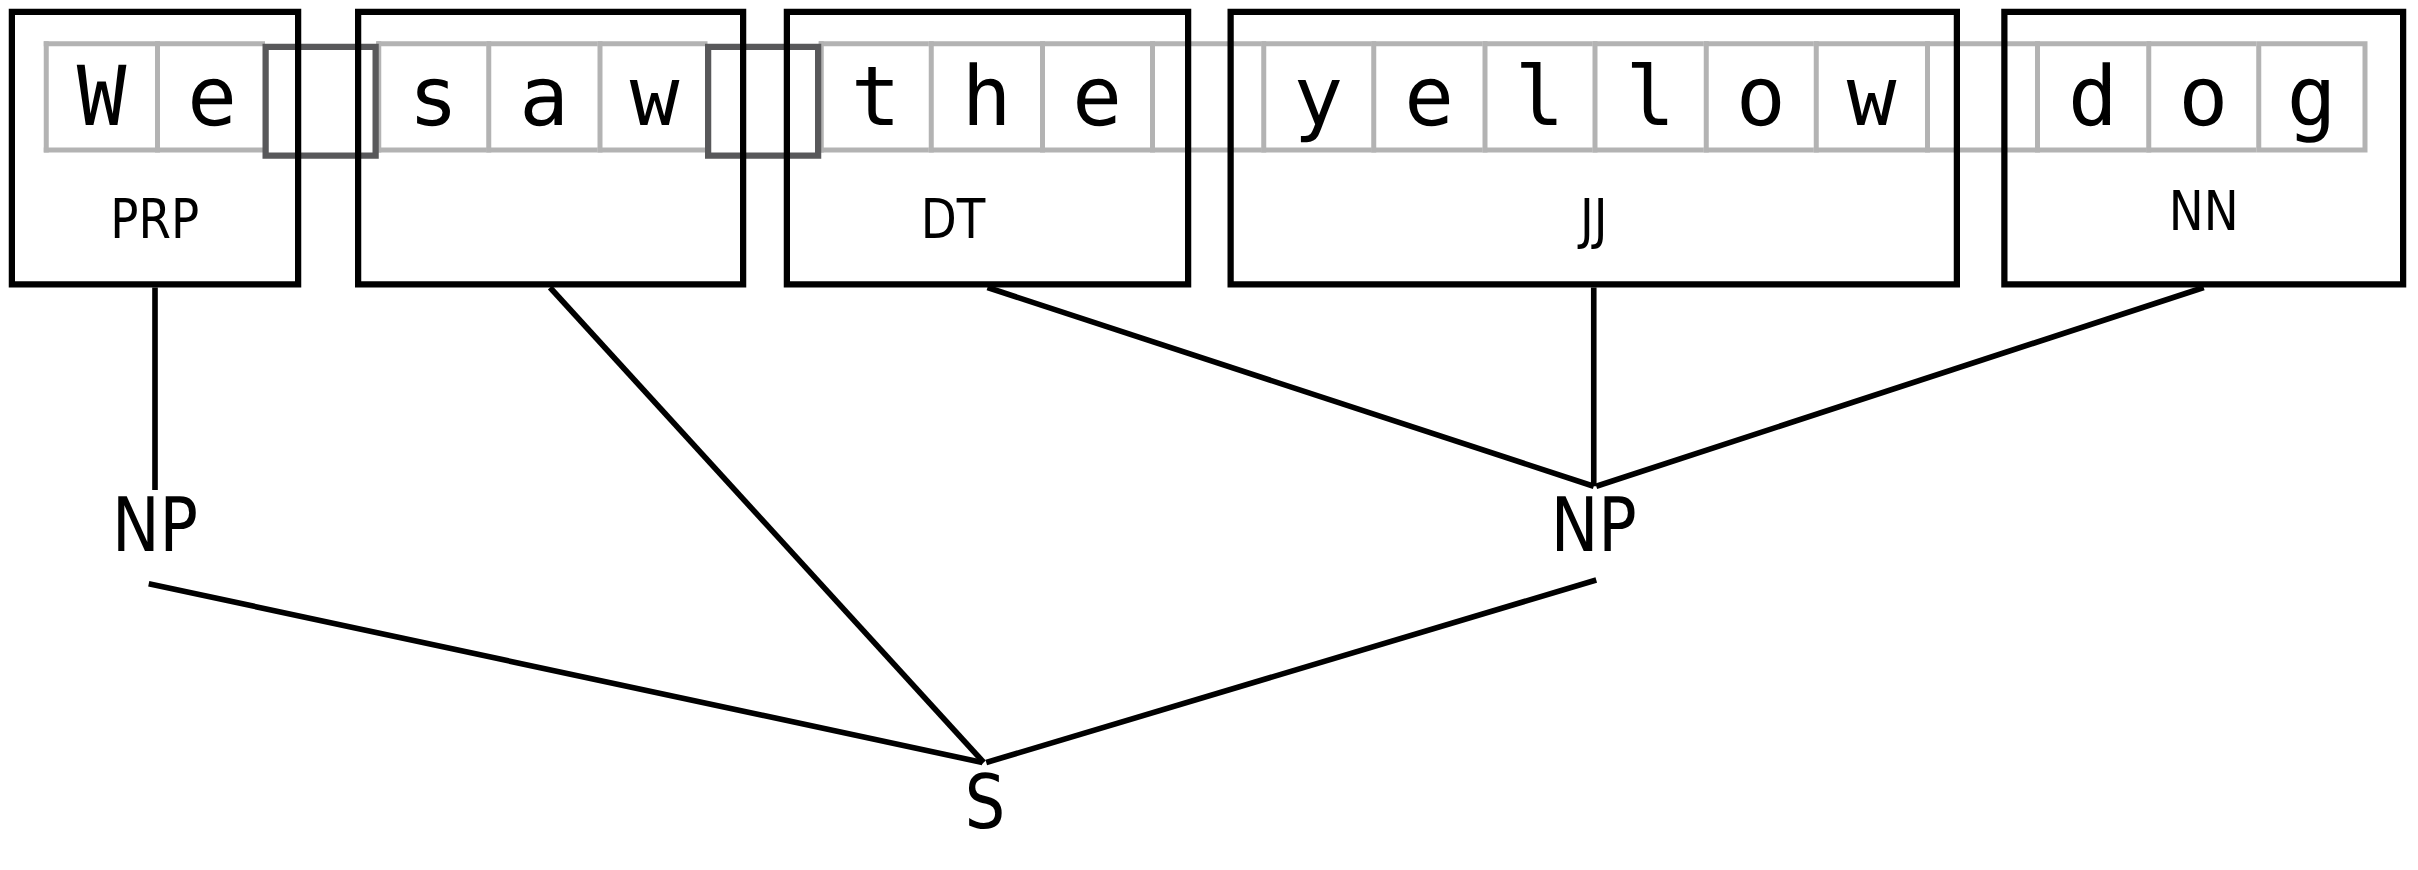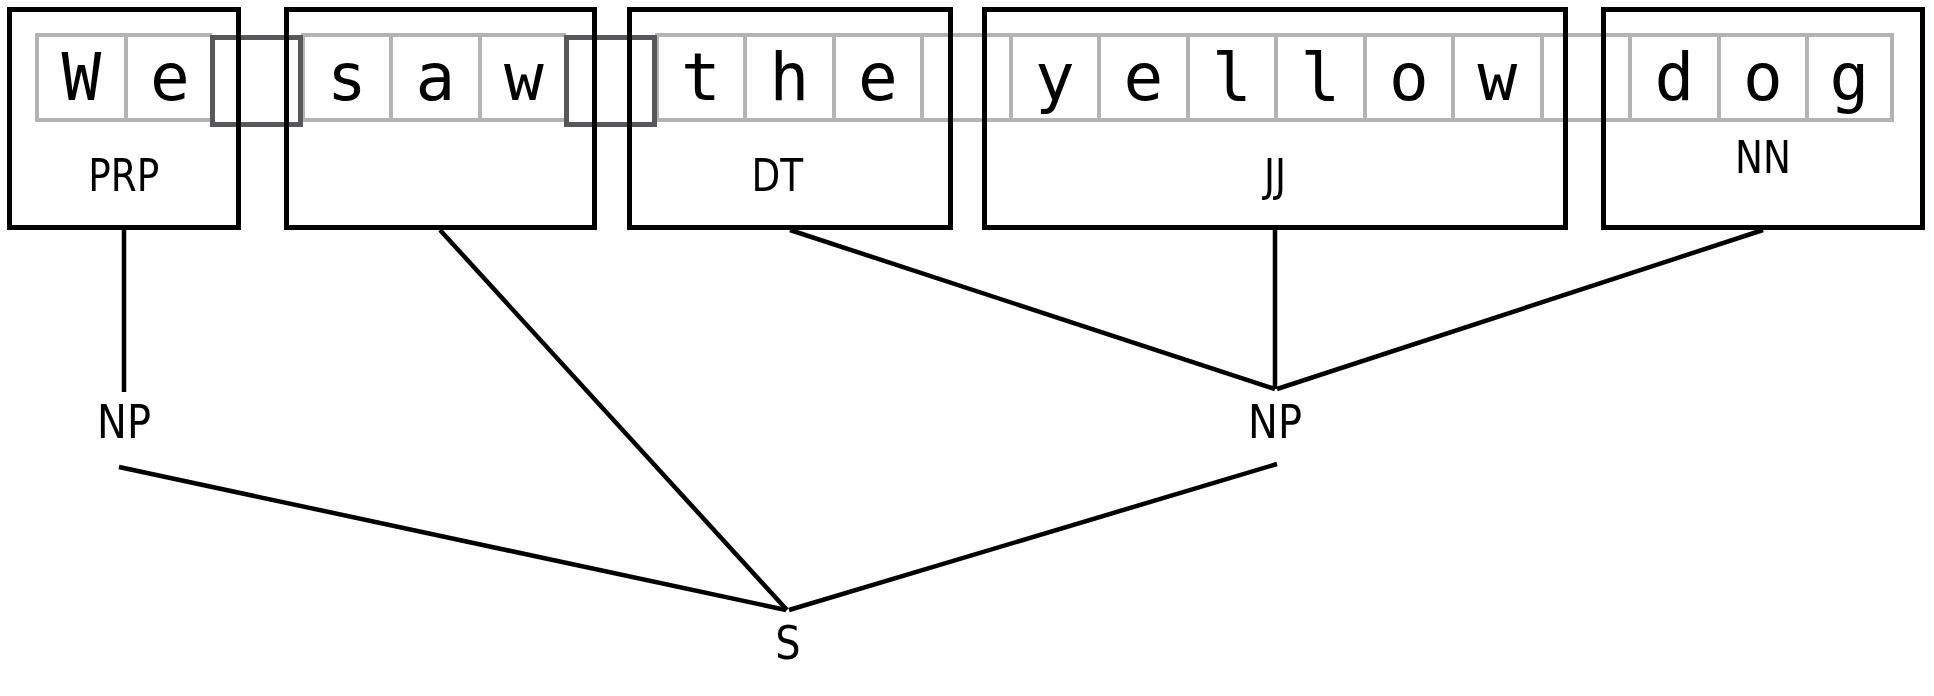--- a/index.html
+++ b/index.html
@@ -47,21 +47,21 @@
     z-index:5;
     display:flex;align-items:center;justify-content:center;
     font-size:44px;line-height:1;color:var(--ink);
   }
   .narrow{display:inline-block;transform:scaleX(0.85);transform-origin:center;}
   svg.edges{position:absolute;left:0;top:0;z-index:2;}
   svg.edges line{stroke:var(--ink);stroke-width:4.5;}
   .node{
     position:absolute;
     transform:translate(-50%,-50%);
-    font-size:47px;line-height:1;color:var(--ink);
+    font-size:60px;line-height:1;color:var(--ink);
     z-index:6;white-space:nowrap;
   }
 </style>
 </head>
 <body>
 
 <div class="canvas">
 
   <div class="layer" id="cells-layer">
       <div class="cell" style="left: 35px; top: 33px; width: 88.5px; height: 89px;">
@@ -139,29 +139,29 @@
     <line x1="1277" y1="464" x2="789" y2="610"></line>
   </svg>
 
   <div class="layer" id="boxes-layer">
       <div class="wordbox" style="left: 7px; top: 7px; width: 234px; height: 223px;"></div>
       <div class="tagband" style="left: 7px; top: 143px; width: 234px; height: 66px;">
         <span class="narrow">PRP</span>
       </div>
       <div class="wordbox" style="left: 284px; top: 7px; width: 313px; height: 223px;"></div>
       <div class="wordbox" style="left: 627px; top: 7px; width: 326px; height: 223px;"></div>
-      <div class="tagband" style="left: 627px; top: 143px; width: 270px; height: 66px; margin-left: 15px;">
+      <div class="tagband" style="left: 627px; top: 143px; width: 270px; height: 66px;">
         <span class="narrow">DT</span>
       </div>
       <div class="wordbox" style="left: 982px; top: 7px; width: 586px; height: 223px;"></div>
       <div class="tagband" style="left: 982px; top: 143px; width: 586px; height: 66px; align-items: center;">
         <span class="narrow">JJ</span>
       </div>
       <div class="wordbox" style="left: 1601px; top: 7px; width: 324px; height: 223px;"></div>
-      <div class="tagband" style="left: 1601px; top: 125px; width: 324px; height: 66px;">
+      <div class="tagband" style="left: 1601px; top: 137px; width: 324px; height: 66px;">
         <span class="narrow">NN</span>
       </div>
     </div>
 
   <div class="node" style="left:124px;top:421px;">
     <span class="narrow">NP</span>
   </div>
   <div class="node" style="left:1275px;top:421px;">
     <span class="narrow">NP</span>
   </div>

